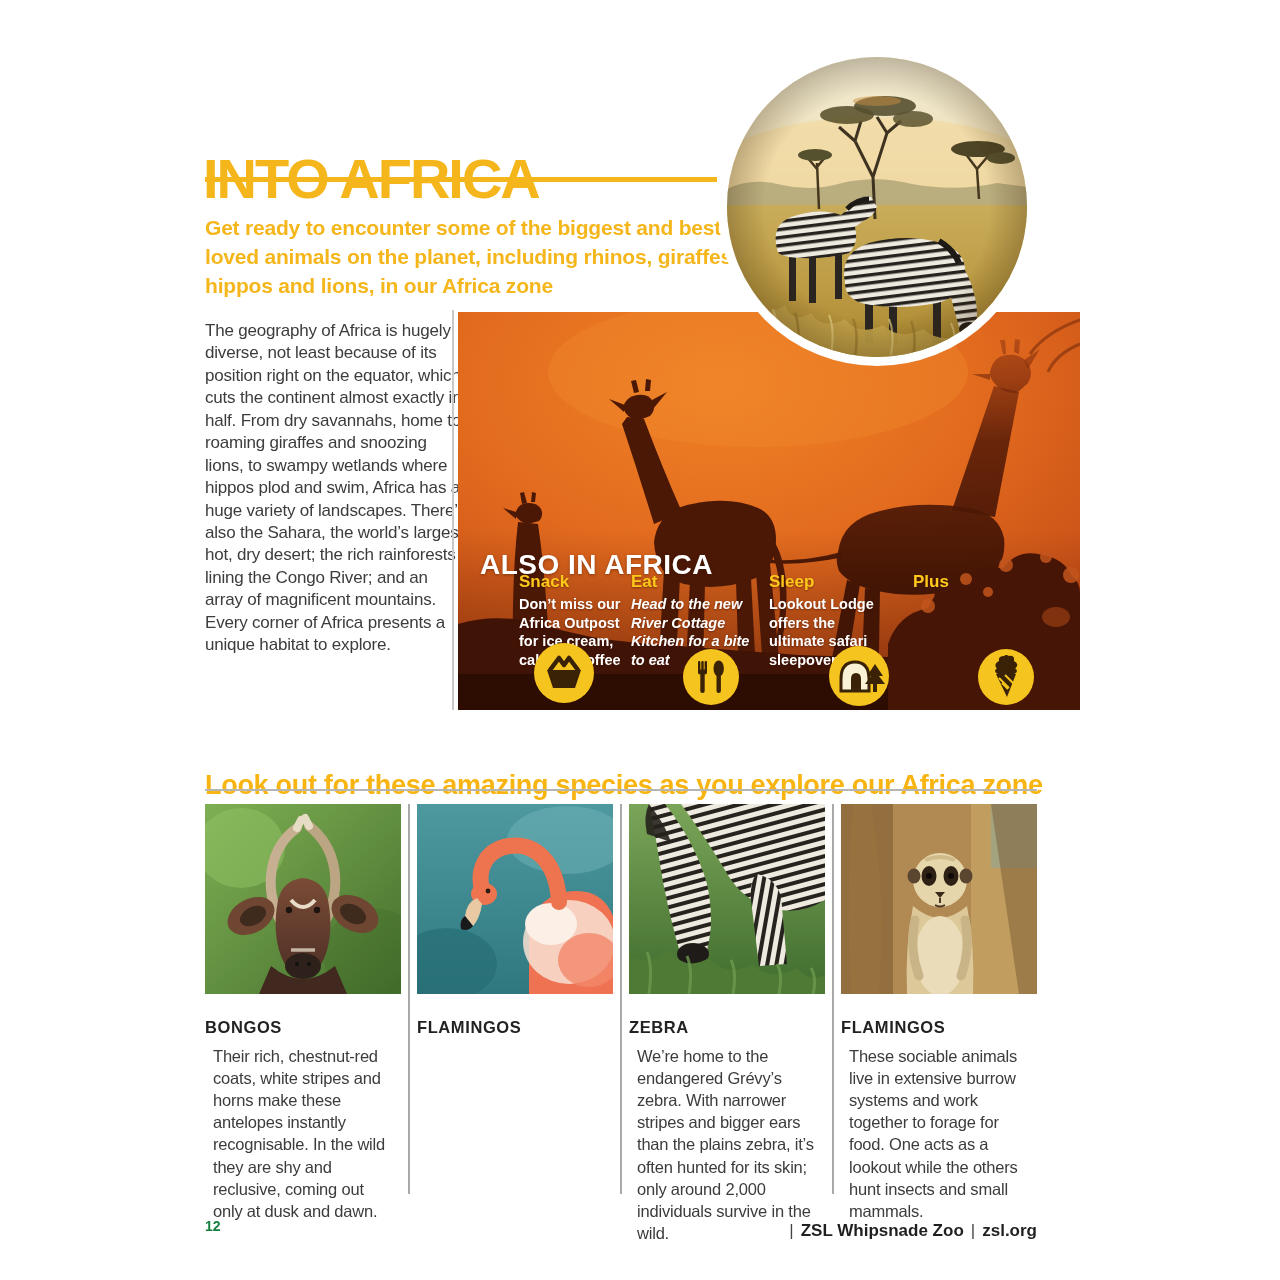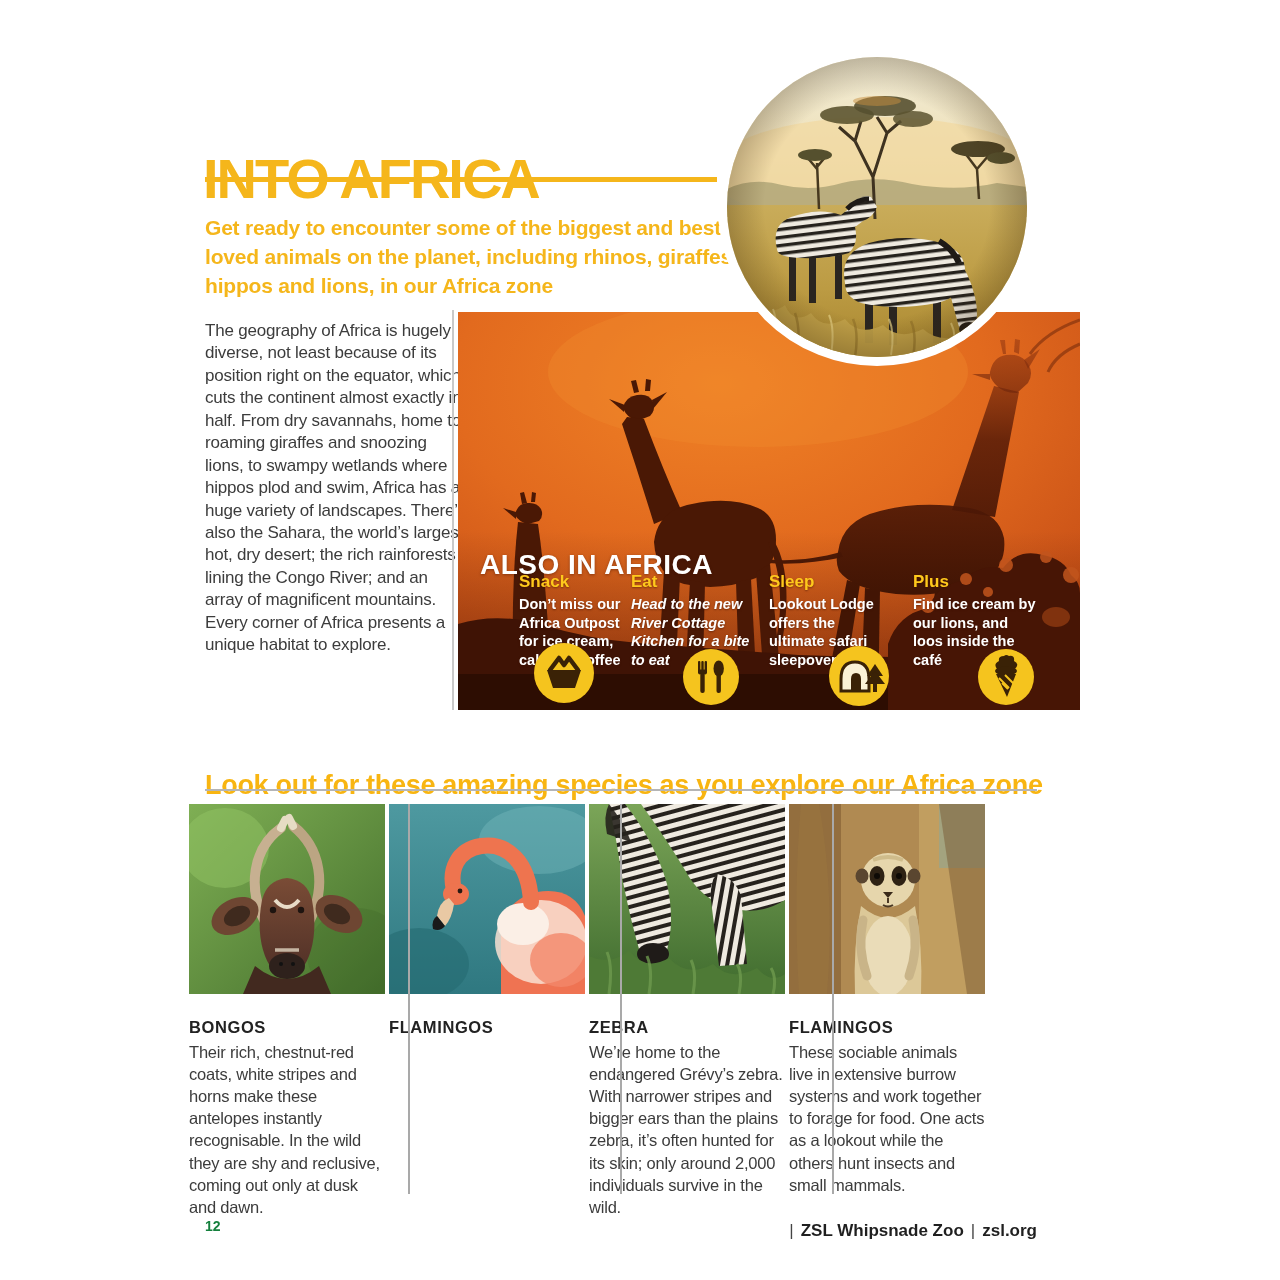--- a/index.html
+++ b/index.html
@@ -40,26 +40,26 @@
   .hero-icon{position:absolute;z-index:4;}
   .hero-icon.i1{left:75px;top:330px;}
   .hero-icon.i2{left:224px;top:336px;}
   .hero-icon.i3{left:370px;top:333px;}
   .hero-icon.i4{left:519px;top:336px;}
 
   
   .species-heading{position:absolute;left:205px;top:748px;font-size:27px;font-weight:bold;
                    color:#F8B511;letter-spacing:-0.3px;}
   .species-rule{position:absolute;left:205px;top:789px;width:832px;height:2px;background:#b5b5b5;}
-  .species-grid{position:absolute;left:189px;top:804px;width:832px;display:grid;
-                grid-template-columns:repeat(4,196px);column-gap:4px;}
+  .species-grid{position:absolute;left:205px;top:804px;width:832px;display:grid;
+                grid-template-columns:repeat(4,196px);column-gap:16px;}
   .species-card .photo{width:196px;height:190px;overflow:hidden;}
   .species-card .name{font-size:16.5px;font-weight:bold;color:#222222;letter-spacing:0.6px;
                       margin:24px 0 4px 0;}
-  .species-card .desc{font-size:16.5px;color:#3c3c3c;line-height:1.34;margin:0;letter-spacing:-0.2px;}
+  .species-card .desc{font-size:16.5px;color:#3c3c3c;line-height:1.34;margin:8px;letter-spacing:-0.2px;}
   .card-divider{position:absolute;top:804px;width:2px;height:390px;background:#a9a9a9;}
   .card-divider.d1{left:408px;} .card-divider.d2{left:620px;} .card-divider.d3{left:832px;}
 
   
   .footer-page{position:absolute;left:205px;top:1218px;font-size:14px;font-weight:bold;color:#15803d;}
   .footer-right{position:absolute;right:243px;top:1221px;font-size:17px;font-weight:bold;
                 color:#1f1f1f;}
   .footer-right .sep{font-weight:400;color:#444;padding:0 7px;}
 </style>
 </head>
@@ -241,21 +241,20 @@
     <div class="hero-col c2">
       <p class="label">Eat</p>
       <p class="txt">Head to the new River Cottage Kitchen for a bite to eat</p>
     </div>
     <div class="hero-col c3">
       <p class="label">Sleep</p>
       <p class="txt">Lookout Lodge offers the ultimate safari sleepover!</p>
     </div>
     <div class="hero-col c4">
       <p class="label">Plus</p>
-      <p class="txt">Find ice cream by our lions, and loos inside the café</p>
     </div>
 
     <svg class="hero-icon i1" width="62" height="62" viewBox="0 0 62 62">
       <circle cx="31" cy="31" r="30" fill="#F5C41E"></circle>
       <g transform="translate(31,31)" fill="#3A2206" stroke="#3A2206">
         <path d="M-14,-3 L-5,-15 L0,-8 L5,-15 L14,-3" fill="none" stroke-width="4.5" stroke-linecap="round" stroke-linejoin="round"></path>
         <path d="M-17,-3 L17,-3 L11,15 L-11,15 Z" stroke="none"></path>
       </g>
     </svg>
     <svg class="hero-icon i2" width="58" height="58" viewBox="0 0 58 58">

